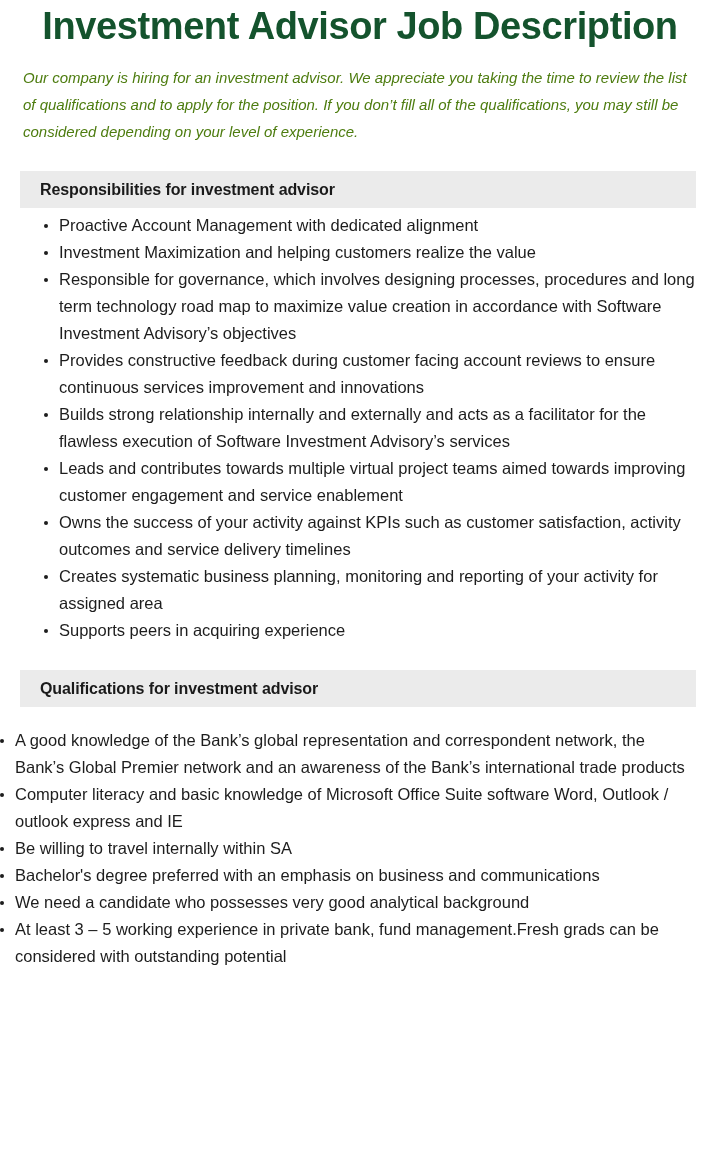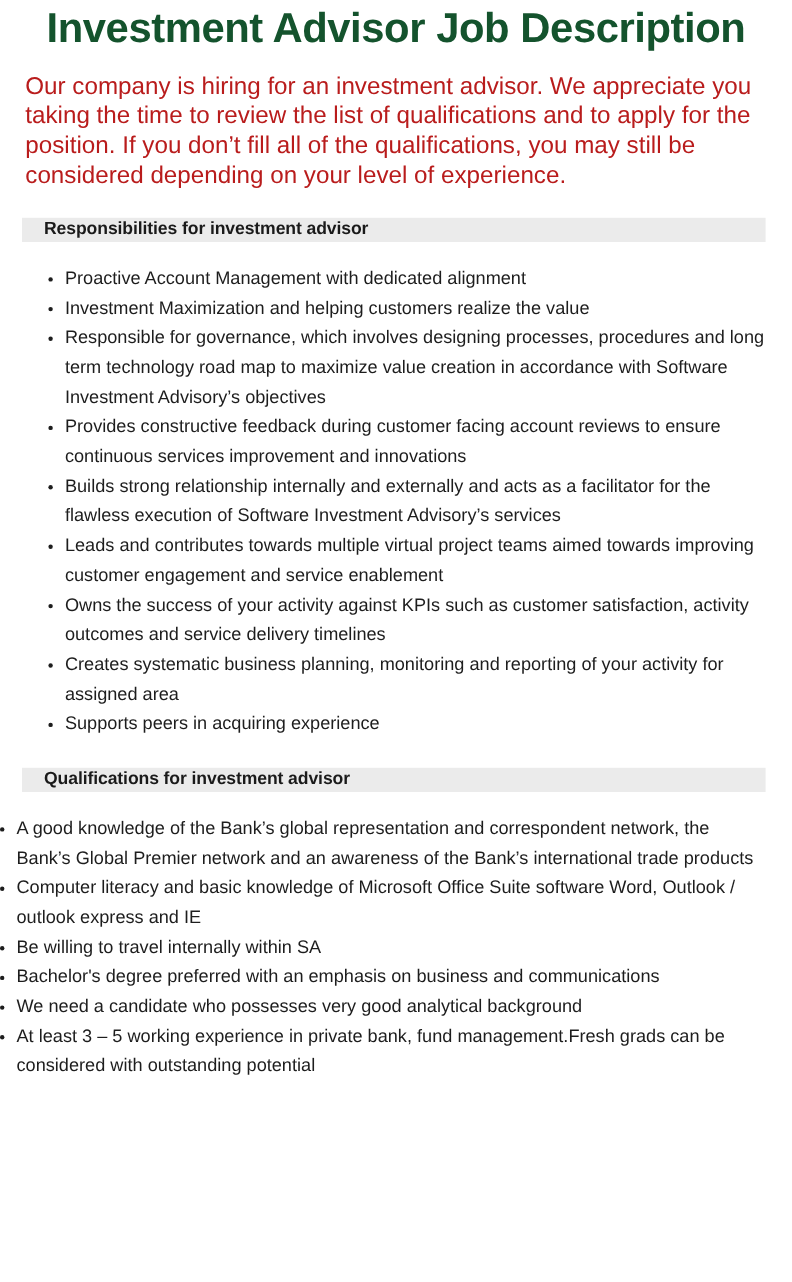--- a/index.html
+++ b/index.html
@@ -31,31 +31,32 @@
     font-weight: 700;
     letter-spacing: -0.4px;
     text-align: center;
     color: #14532d;
   }
 
   
   .intro {
     margin: 18px 0 0 0;
     padding: 0 24px 0 23px;
-    font-size: 22px;
+    font-size: 15px;
     line-height: 27px;
-    color: #b91c1c;
+    color: #4d7c0f;
     font-weight: 400;
+    font-style: italic;
   }
 
   
   .section-band {
     margin: 26px 0 0 0;
     background: #ebebeb;
-    height: 22px;
+    height: 37px;
     display: flex;
     align-items: center;
     margin-left: 20px;
     margin-right: 24px;
     box-sizing: border-box;
     padding: 0 0 0 20px;
   }
   .section-band-title {
     font-size: 16px;
     line-height: 20px;
@@ -64,21 +65,21 @@
     letter-spacing: -0.1px;
   }
 
   
   ul.bullet-list {
     margin: 0;
     padding: 0;
     list-style: none;
   }
   ul.bullet-list.responsibilities {
-    margin-top: 20px;
+    margin-top: 4px;
     padding-left: 44px;
     padding-right: 24px;
   }
   ul.bullet-list.qualifications {
     margin-top: 20px;
     padding-right: 30px;
   }
   ul.bullet-list li {
     position: relative;
     padding-left: 15px;

